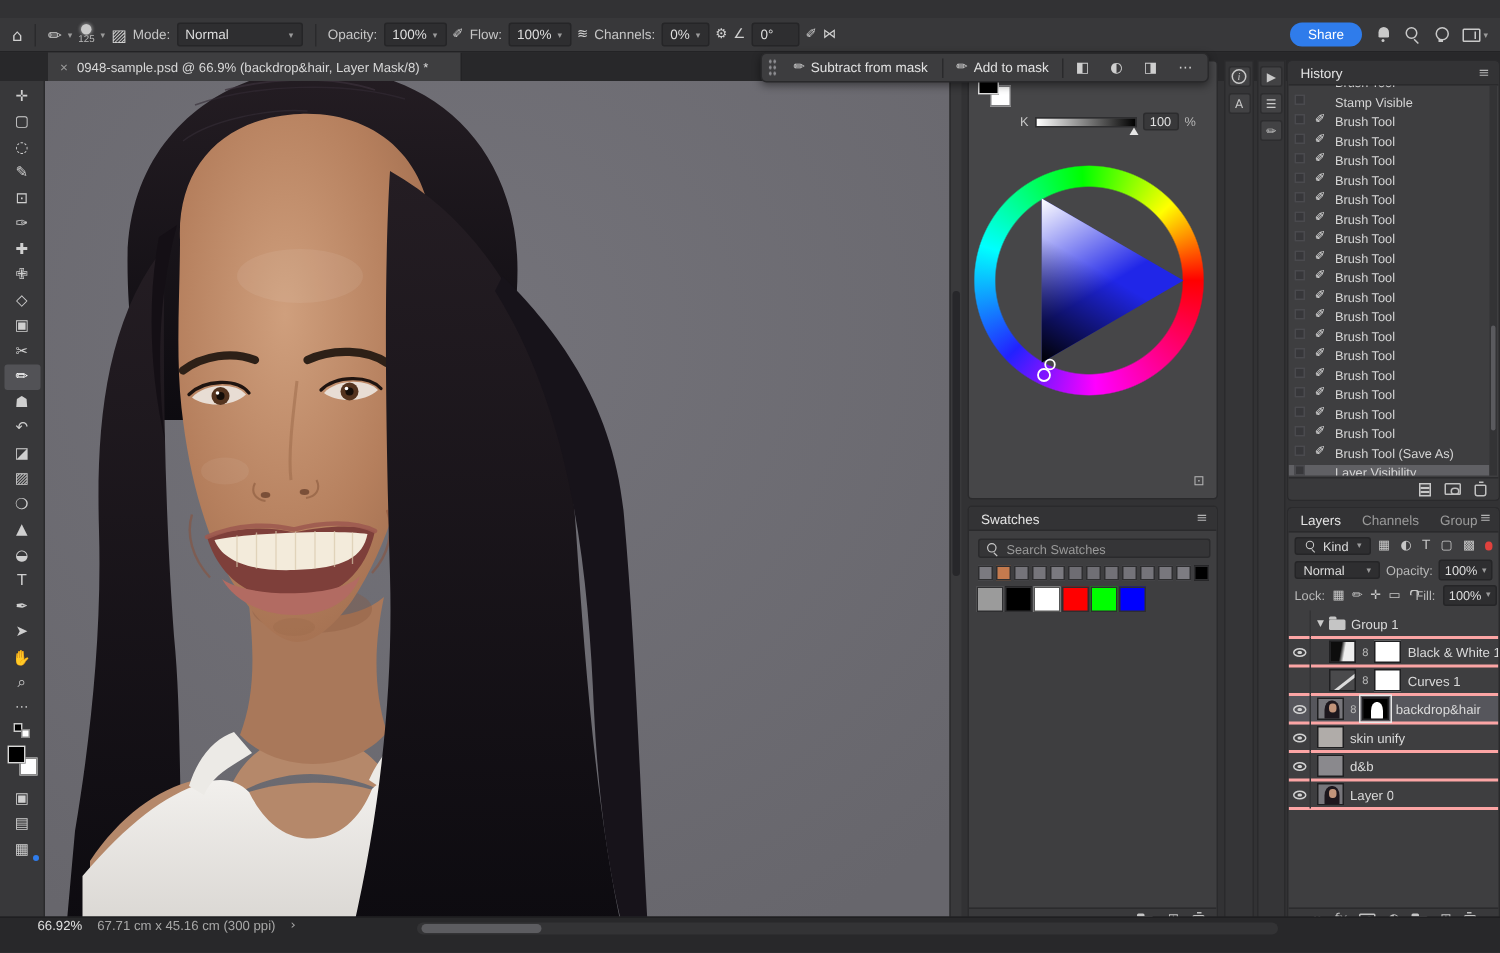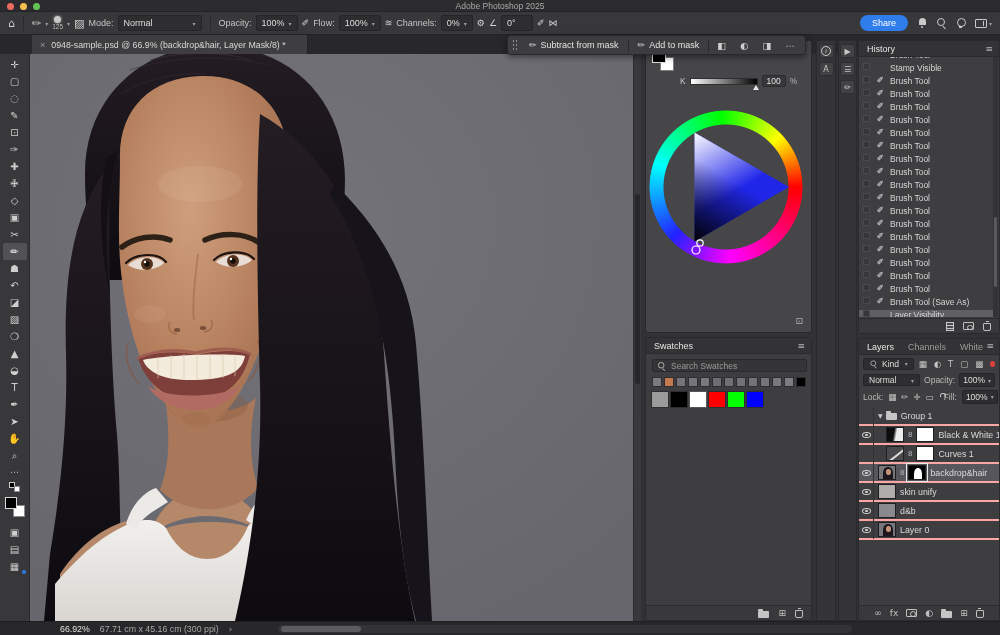--- a/index.html
+++ b/index.html
@@ -145,37 +145,29 @@
 .lthumb.th-light{background:#b0aca9}
 .lthumb.th-gray{background:#8a898d}
 .chain8{font-size:7px;color:#b9b9b9;transform:rotate(0deg);flex:none;font-family:"DejaVu Sans",sans-serif}
 .lmask{width:18px;height:15px;border:1px solid #1f1f21;position:relative;flex:none}
 .lmask.mk-white{background:#fff}
 .lmask.mk-figure{background:#000;overflow:hidden}
 .lmask.mk-figure::before{content:"";position:absolute;left:5px;top:2px;width:8px;height:13px;background:#fff;border-radius:45% 45% 25% 25%}
 .lmask.msel{outline:1px solid #e8e8e8;outline-offset:1px}
 .lname{white-space:nowrap;overflow:hidden}
 
-.statusbar{position:absolute;left:0;right:0;bottom:0;height:14px;background:#28282a;border-top:1px solid #1f1f21;display:flex;align-items:center;font-size:8.8px;color:#c9c9c9;padding-left:60px;gap:10px}
+.statusbar{position:absolute;left:0;right:0;bottom:0;height:24px;background:#28282a;border-top:1px solid #1f1f21;display:flex;align-items:flex-start;font-size:8.8px;color:#c9c9c9;padding-left:25px;gap:10px}
 .hscroll{position:absolute;left:278px;top:3px;width:574px;height:8px;background:#333335;border-radius:4px}
 .hscroll .thumb{position:absolute;left:3px;top:1px;width:80px;height:6px;background:#5c5c60;border-radius:3px}
 </style>
 </head>
 <body>
 
 <div id="app">
 
-  <div class="titlebar">
-    <div class="lights">
-      <span class="light" style="background:#ec6a5e"></span>
-      <span class="light" style="background:#f5bf4f"></span>
-      <span class="light" style="background:#61c455"></span>
-    </div>
-    <span>Adobe Photoshop 2025</span>
-  </div>
 
   <div class="optionsbar">
     <span class="ob-ico">⌂</span>
     <span class="ob-sep"></span>
     <span class="ob-ico">✏</span>
     <span class="caret">▾</span>
     <span class="bpreset">
       <span class="dot"></span>
       <span class="num">125</span>
     </span>
@@ -737,21 +729,21 @@
       </div>
   </div>
 
   <div class="panel laypanel">
     <div class="phead">
 
         <button class="ptab">Layers</button>
 
         <button class="ptab dim">Channels</button>
 
-        <button class="ptab dim">White</button>
+        <button class="ptab dim">Group</button>
       </div>
     <button class="pmenu glyph" style="position:absolute;right:5px;top:2px">≡</button>
     <div class="lp-filter">
       <span class="select kind">
         <span style="display:inline-flex;align-items:center;gap:3px">
             <span class="ci-mag" style="transform:scale(.7)"></span>
             <span>Kind</span>
           </span>
         <span class="caret">▾</span>
       </span>

